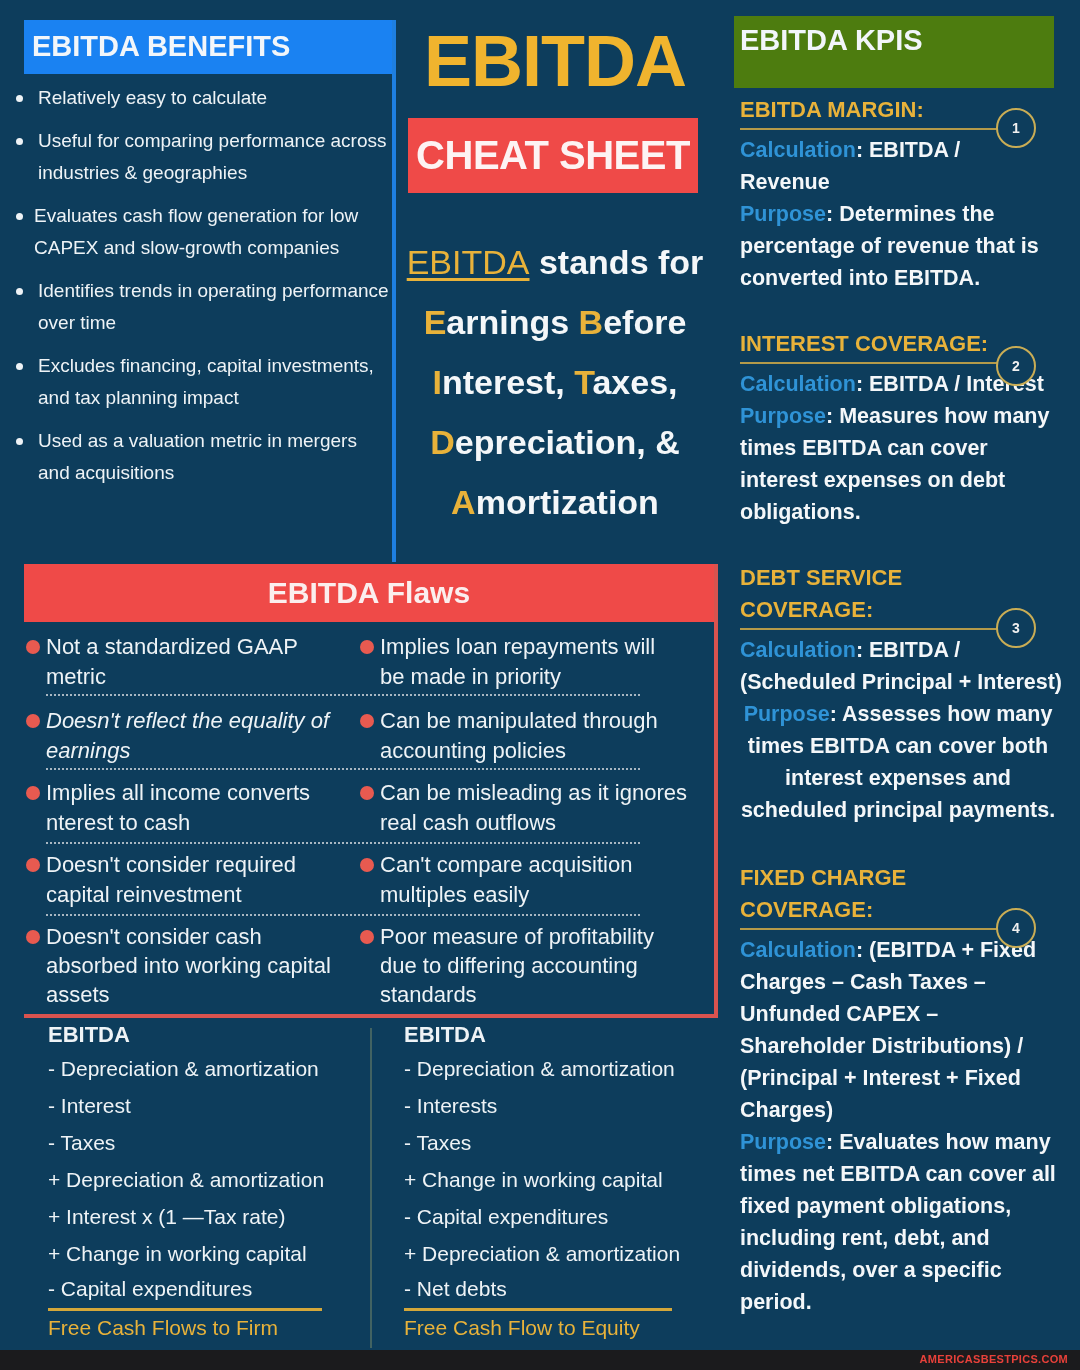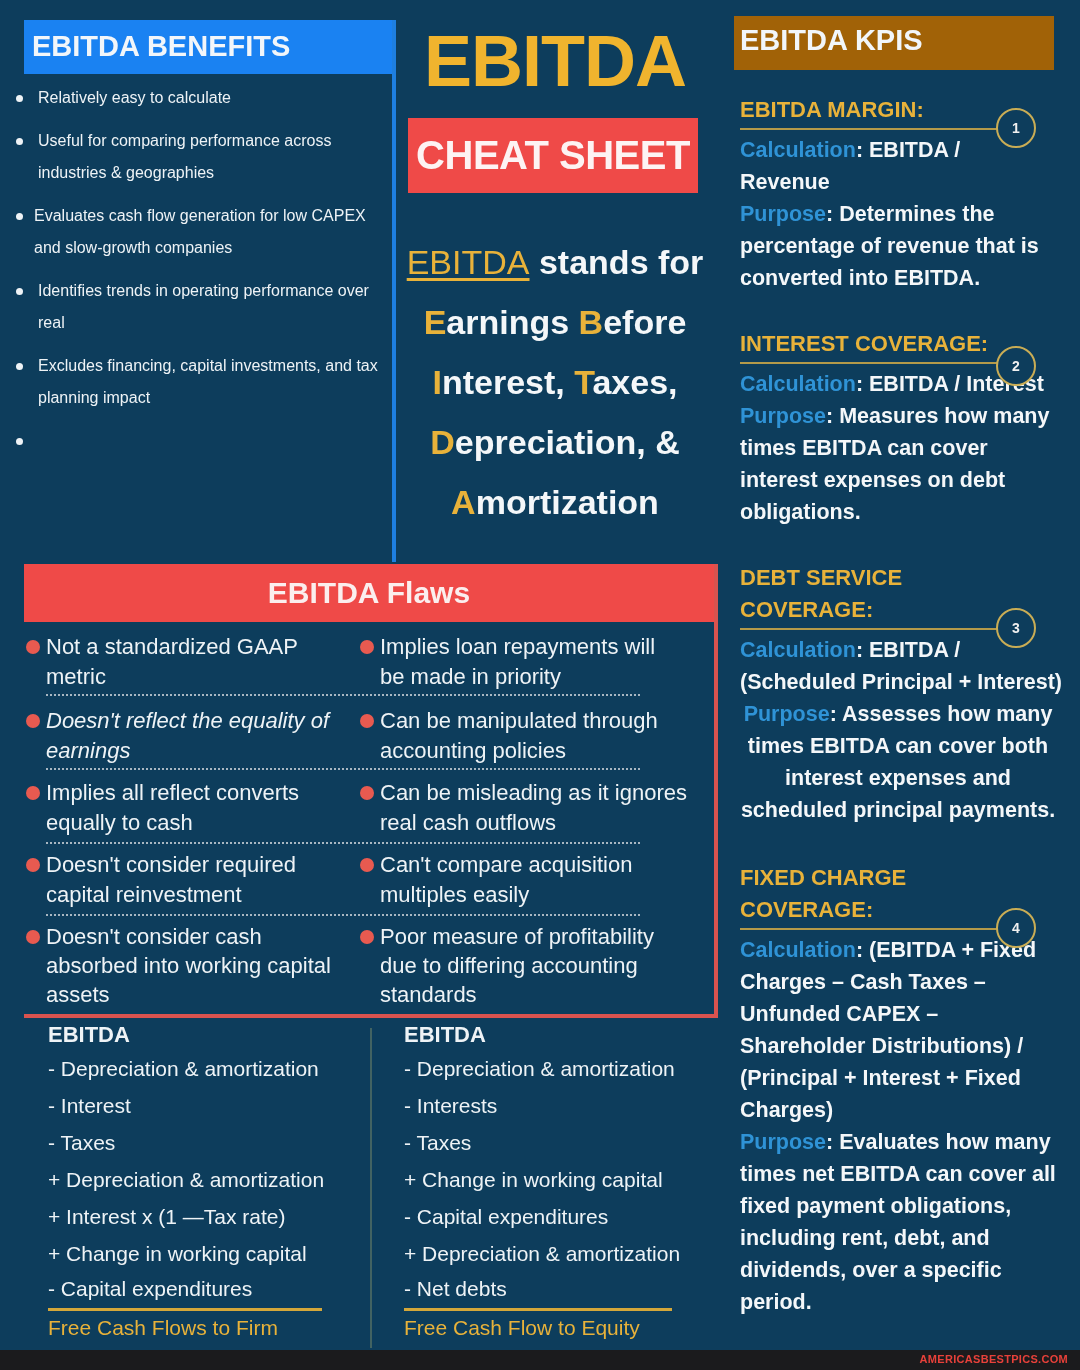--- a/index.html
+++ b/index.html
@@ -3,33 +3,33 @@
 <meta charset="utf-8">
 <style>
   * { margin:0; padding:0; box-sizing:border-box; }
   html, body { width:1080px; height:1370px; overflow:hidden; }
   body { background:#0d3d5c; font-family:"Liberation Sans", sans-serif; color:#eef3f6; position:relative; }
 
   
   .benefits { position:absolute; left:24px; top:20px; width:372px; height:542px; border-right:4px solid #1e7fe0; }
   .benefits-head { background:#1a82f2; height:54px; padding-left:8px; font-size:29px; font-weight:bold; color:#f2f6fa; line-height:52px; }
   .benefits ul { list-style:none; margin-top:8px; }
-  .benefits li { position:relative; padding-left:14px; font-size:16px; line-height:32px; margin-bottom:11px; color:#eef3f6; }
+  .benefits li { position:relative; padding-left:14px; font-size:19px; line-height:32px; margin-bottom:11px; color:#eef3f6; }
   .benefits li .bullet { position:absolute; left:-8px; top:13px; width:7px; height:7px; border-radius:50%; background:#eef3f6; }
 
   
   .title-main { position:absolute; left:400px; top:20px; width:310px; text-align:center; font-size:72px; font-weight:bold; color:#f0b42e; letter-spacing:-1px; }
   .cheat { position:absolute; left:408px; top:118px; width:290px; height:75px; background:#ef4a48; color:#fdf3f3; font-size:40px; font-weight:bold; text-align:center; line-height:75px; letter-spacing:-0.5px; }
   .stands { position:absolute; left:400px; top:232px; width:310px; text-align:center; font-weight:bold; font-size:34px; line-height:60px; color:#f4f7f9; }
   .stands .u { color:#e8b23a; text-decoration:underline; text-underline-offset:4px; font-weight:normal; }
   .stands .hl { color:#e8b23a; }
 
   
   .kpis { position:absolute; left:734px; top:16px; width:320px; }
-  .kpis-head { background:#a16207; height:54px; padding-left:6px; font-size:29px; font-weight:bold; color:#f2f6fa; line-height:48px; }
+  .kpis-head { background:#4d7c0f; height:72px; padding-left:6px; font-size:29px; font-weight:bold; color:#f2f6fa; line-height:48px; }
   .kpi { position:absolute; left:6px; width:330px; }
   .kpi-title { color:#e8b23a; font-size:22px; line-height:32px; font-weight:bold; }
   .kpi-line { position:relative; height:2px; background:#b49a4a; width:258px; margin:2px 0 4px 0; }
   .kpi-num { position:absolute; left:256px; top:-20px; width:40px; height:40px; border:2px solid #c9ad55; border-radius:50%; text-align:center; line-height:36px; font-size:14px; font-weight:bold; color:#f0f0f0; background:#0d3d5c; }
   .kpi-body { font-size:21.5px; line-height:32px; font-weight:bold; color:#f4f7f9; }
   .kpi-body .lbl { color:#2f93d6; }
 
   
   .flaws { position:absolute; left:24px; top:564px; width:694px; height:454px; border-right:4px solid #d9534f; border-bottom:4px solid #d9534f; }
   .flaws-head { background:#ef4a48; height:58px; text-align:center; font-size:30px; color:#fbeeee; line-height:58px; font-weight:bold; }
@@ -49,23 +49,23 @@
 </style>
 </head>
 <body>
 
 <section class="benefits">
   <div class="benefits-head">EBITDA BENEFITS</div>
   <ul>
     <li style="padding-left:14px;"><span class="bullet"></span><span>Relatively easy to calculate</span></li>
     <li style="padding-left:14px;"><span class="bullet"></span><span>Useful for comparing performance across industries &amp; geographies</span></li>
     <li style="padding-left:10px;"><span class="bullet"></span><span>Evaluates cash flow generation for low CAPEX and slow-growth companies</span></li>
-    <li style="padding-left:14px;"><span class="bullet"></span><span>Identifies trends in operating performance over real</span></li>
+    <li style="padding-left:14px;"><span class="bullet"></span><span>Identifies trends in operating performance over time</span></li>
     <li style="padding-left:14px;"><span class="bullet"></span><span>Excludes financing, capital investments, and tax planning impact</span></li>
-    <li style="padding-left:14px;"><span class="bullet"></span></li>
+    <li style="padding-left:14px;"><span class="bullet"></span><span>Used as a valuation metric in mergers and acquisitions</span></li>
   </ul>
 </section>
 
 <div class="title-main">EBITDA</div>
 <div class="cheat">CHEAT SHEET</div>
 <div class="stands">
   <div><span class="u">EBITDA</span> <span>stands for</span></div>
   <div><span class="hl">E</span><span style="white-space:pre">arnings </span><span class="hl">B</span><span>efore</span></div>
   <div><span class="hl">I</span><span style="white-space:pre">nterest, </span><span class="hl">T</span><span>axes,</span></div>
   <div><span class="hl">D</span><span>epreciation, &amp;</span></div>
@@ -117,21 +117,21 @@
   <div style="position:absolute; left:22px; top:68px;">
     <div class="flaw-row" style="height:64px;">
       <div class="flaw-item" style="left:0; top:0; width:300px;"><span class="dot"></span><span>Not a standardized GAAP metric</span></div>
       <div class="flaw-item" style="left:334px; top:0; width:300px;"><span class="dot"></span><span>Implies loan repayments will be made in priority</span></div>
     </div>
     <div class="flaw-row" style="height:74px;">
       <div class="flaw-item" style="left:0; top:10px; width:312px;font-style:italic;"><span class="dot"></span><span>Doesn't reflect the equality of earnings</span></div>
       <div class="flaw-item" style="left:334px; top:10px; width:300px;"><span class="dot"></span><span>Can be manipulated through accounting policies</span></div>
     </div>
     <div class="flaw-row" style="height:74px;">
-      <div class="flaw-item" style="left:0; top:8px; width:300px;"><span class="dot"></span><span>Implies all reflect converts equally to cash</span></div>
+      <div class="flaw-item" style="left:0; top:8px; width:300px;"><span class="dot"></span><span>Implies all income converts nterest to cash</span></div>
       <div class="flaw-item" style="left:334px; top:8px; width:320px;"><span class="dot"></span><span>Can be misleading as it ignores real cash outflows</span></div>
     </div>
     <div class="flaw-row" style="height:72px;">
       <div class="flaw-item" style="left:0; top:6px; width:300px;"><span class="dot"></span><span>Doesn't consider required capital reinvestment</span></div>
       <div class="flaw-item" style="left:334px; top:6px; width:300px;"><span class="dot"></span><span>Can't compare acquisition multiples easily</span></div>
     </div>
     <div style="position:relative; height:90px;">
       <div class="flaw-item" style="left:0; top:6px; width:300px; line-height:29px;"><span class="dot"></span><span>Doesn't consider cash absorbed into working capital assets</span></div>
       <div class="flaw-item" style="left:334px; top:6px; width:290px; line-height:29px;"><span class="dot"></span><span>Poor measure of profitability due to differing accounting standards</span></div>
     </div>

